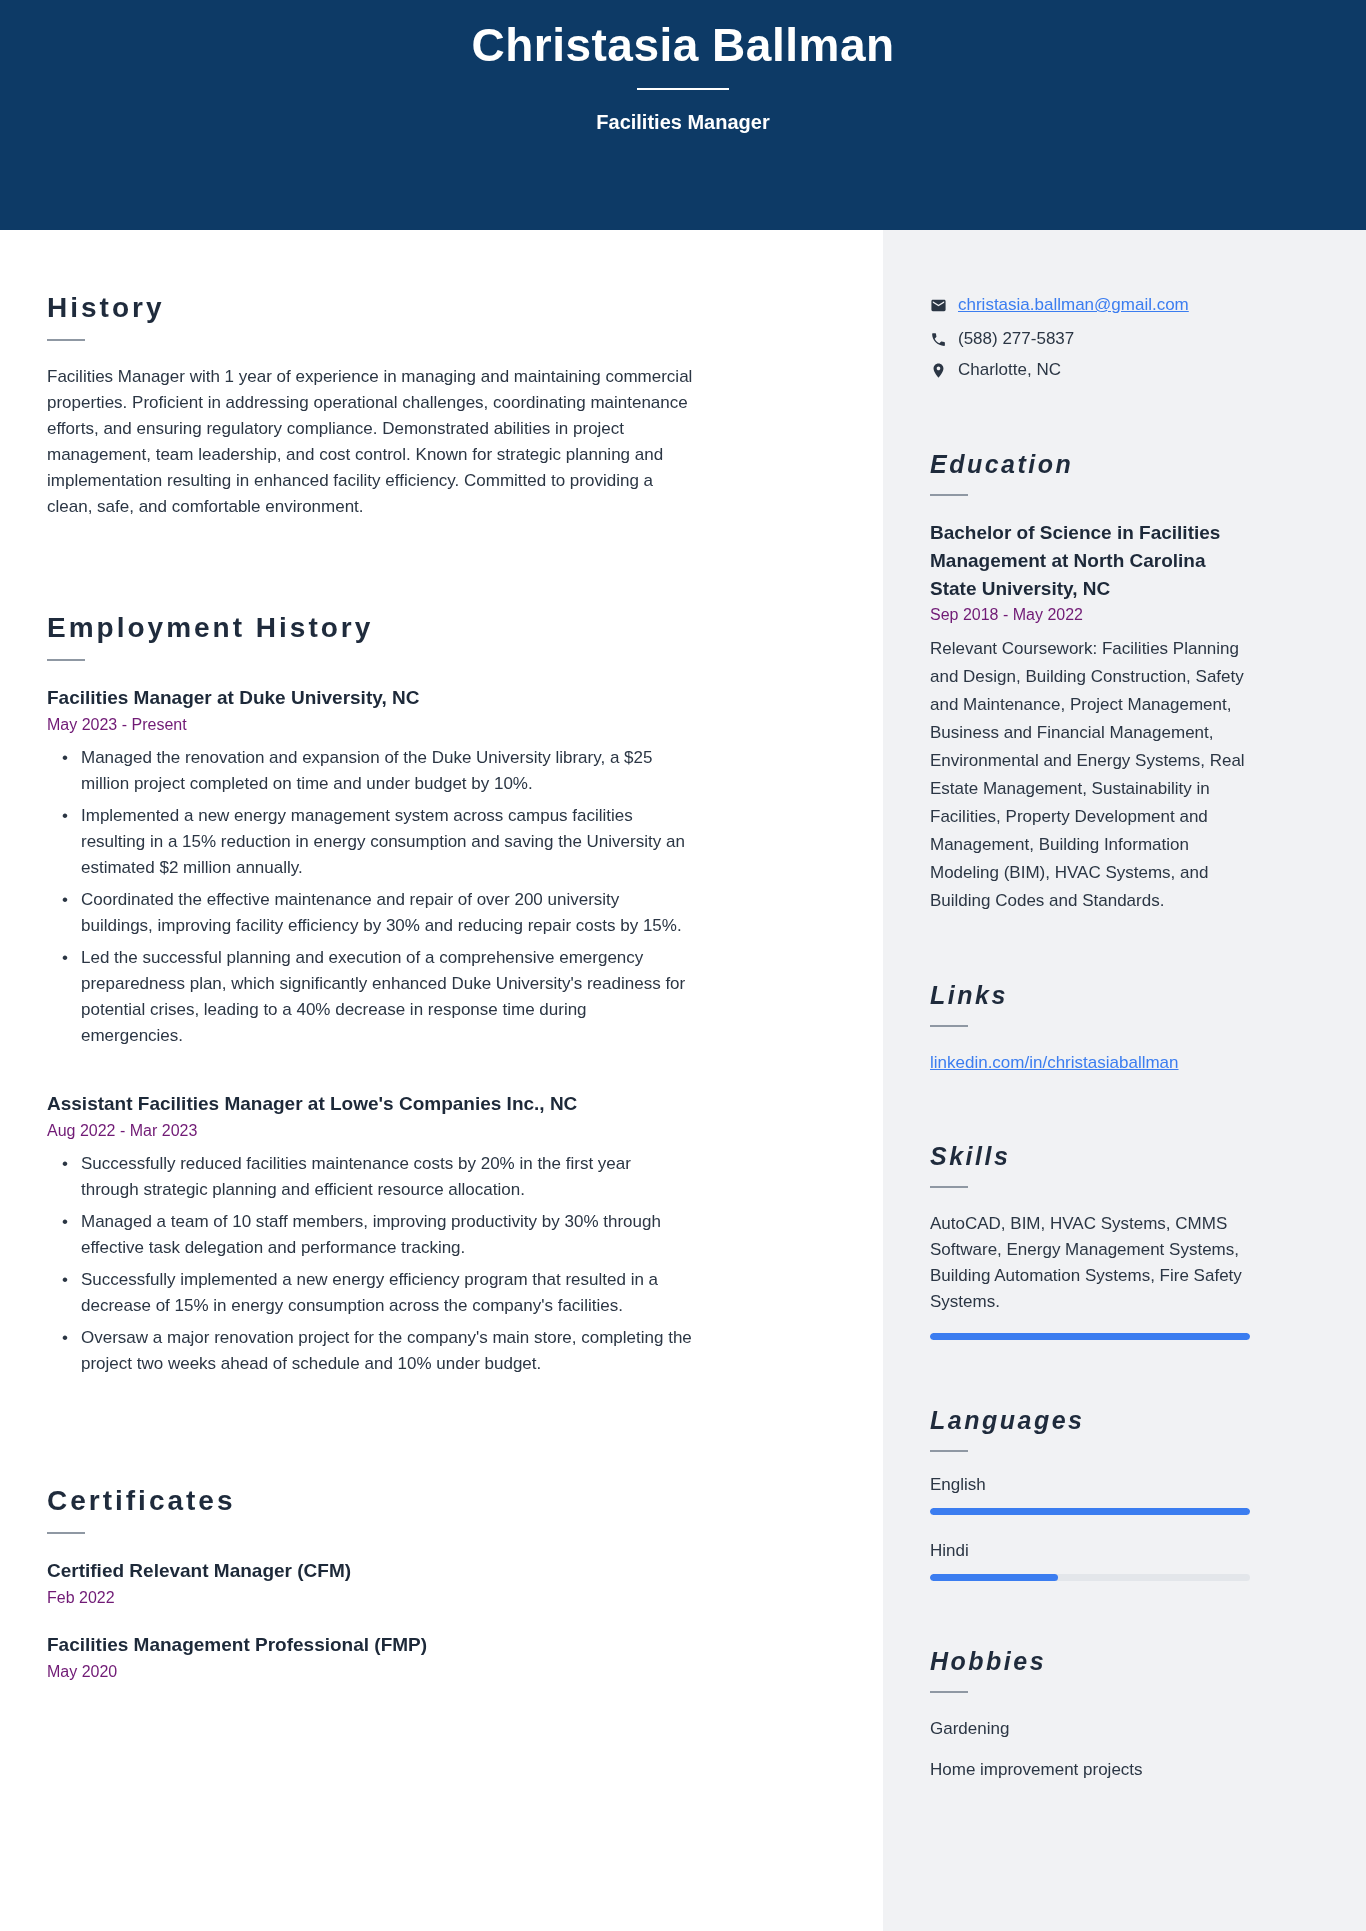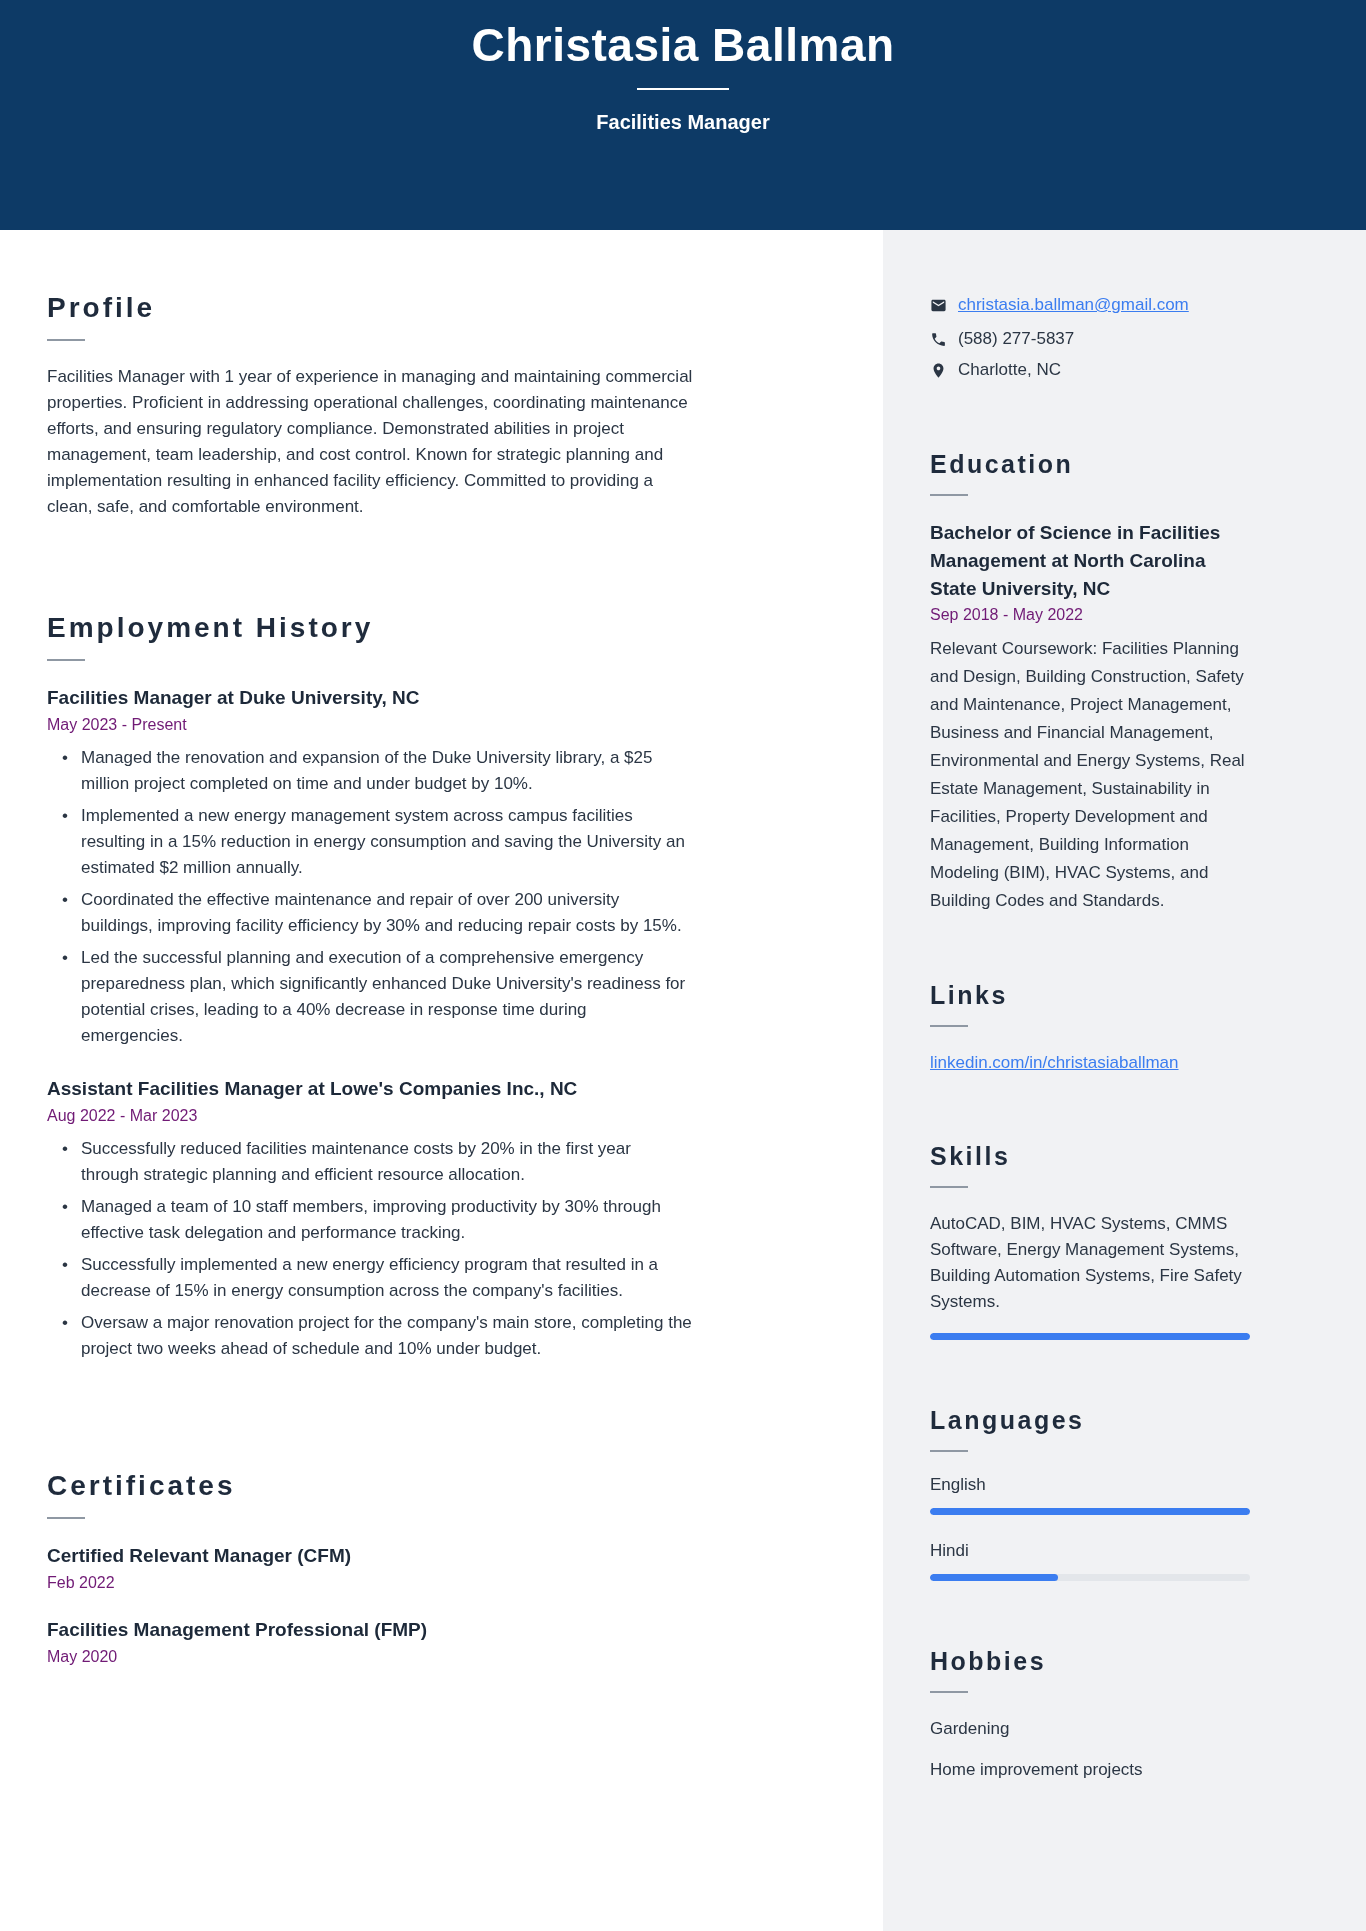--- a/index.html
+++ b/index.html
@@ -17,31 +17,31 @@
   .name-rule { width:92px; height:2px; background:#ffffff; margin:17px auto 21px; }
   .subtitle { font-size:20px; font-weight:700; }
 
   
   .columns { display:flex; height:1701px; align-items:stretch; }
   .main { width:883px; padding:62px 190px 0 47px; }
   .sidebar { flex:1; background:#f1f2f4; padding:62px 116px 0 47px; }
 
   
   h2.sec { font-size:28px; font-weight:700; letter-spacing:3px; color:#1f2b3c; }
-  .sidebar h2.sec { font-size:25px; letter-spacing:2.5px; }
+  .sidebar h2.sec { font-size:25px; letter-spacing:2.5px;font-style:italic; }
   .rule { width:38px; height:2px; background:#8f98a3; margin:15px 0 23px; }
   .body-text { font-size:17px; line-height:26px; color:#2b3644; }
 
   .section { margin-top:0; }
   .main .section + .section { margin-top:92px; }
 
   h3.item-title { font-size:19px; font-weight:700; color:#1d2939; line-height:27px; margin-bottom:5px; }
   .dates { font-size:16px; color:#701a75; margin-bottom:11px; }
 
-  .job { margin-bottom:26px; }
+  .job { margin-bottom:41px; }
   .job:last-child { margin-bottom:0; }
   ul.bullets { list-style:none; }
   ul.bullets li {
     position:relative; padding-left:34px; font-size:17px; line-height:26px;
     margin-bottom:6px; color:#2b3644;
   }
   ul.bullets li::before {
     content:"•"; position:absolute; left:15px; top:0; color:#2b3644;
   }
 
@@ -76,21 +76,21 @@
   <h1 class="name">Christasia Ballman</h1>
   <div class="name-rule"></div>
   <div class="subtitle">Facilities Manager</div>
 </header>
 
 <div class="columns">
 
   <main class="main">
 
     <section class="section">
-      <h2 class="sec">Profile</h2>
+      <h2 class="sec">History</h2>
       <div class="rule"></div>
       <p class="body-text">Facilities Manager with 1 year of experience in managing and maintaining commercial properties. Proficient in addressing operational challenges, coordinating maintenance efforts, and ensuring regulatory compliance. Demonstrated abilities in project management, team leadership, and cost control. Known for strategic planning and implementation resulting in enhanced facility efficiency. Committed to providing a clean, safe, and comfortable environment.</p>
     </section>
 
     <section class="section">
       <h2 class="sec">Employment History</h2>
       <div class="rule"></div>
 
       <div class="job">
         <h3 class="item-title">Facilities Manager at Duke University, NC</h3>

